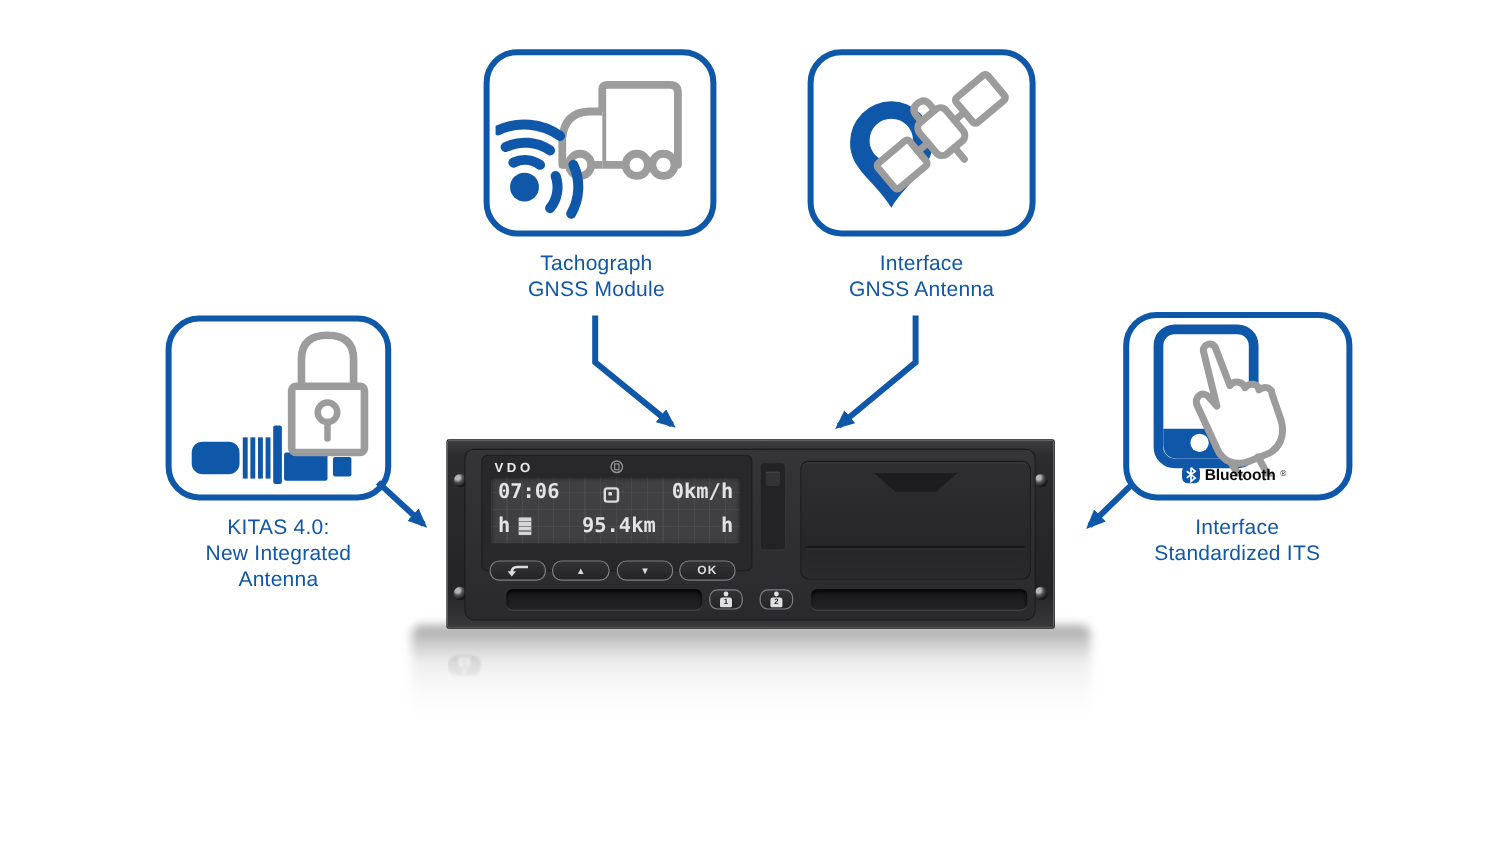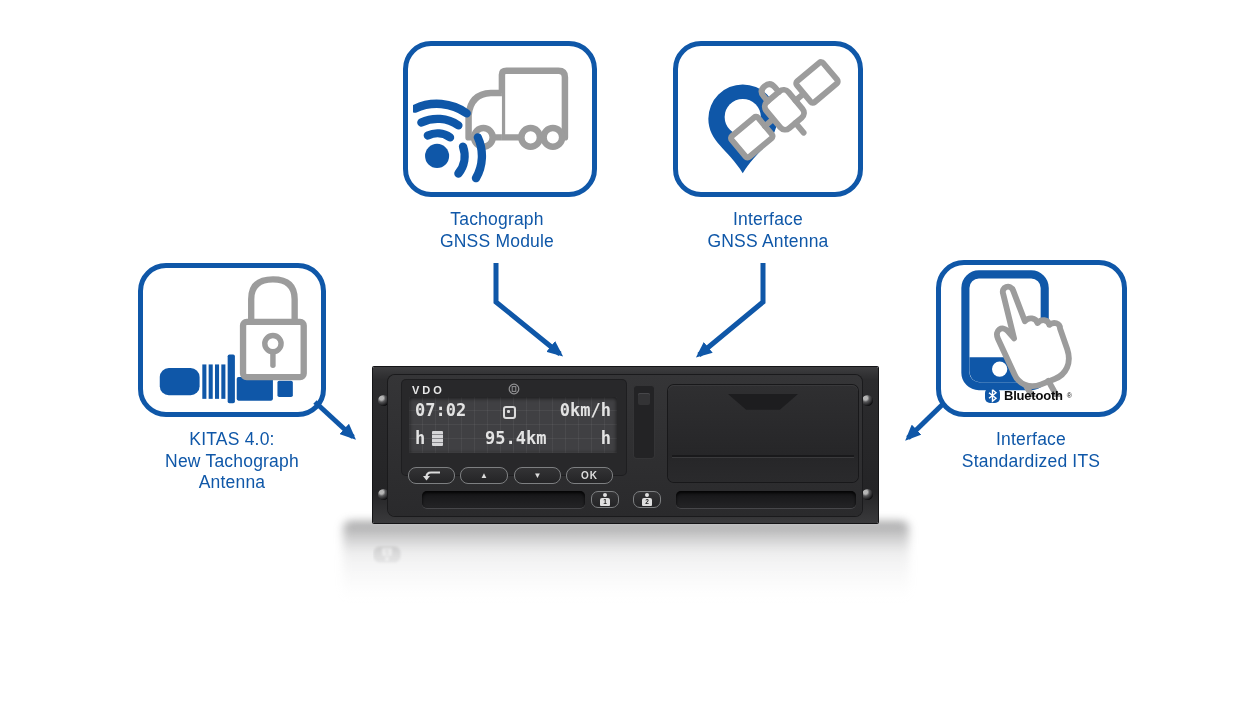--- a/index.html
+++ b/index.html
@@ -245,21 +245,21 @@
         <rect x="105" y="55" width="67" height="61" rx="4"></rect>
       </g>
       <g stroke="#9c9c9c" stroke-width="6" fill="#ffffff" stroke-linecap="round">
         <circle cx="138" cy="79" r="9"></circle>
         <line x1="138" y1="88" x2="138" y2="103"></line>
       </g>
     </svg>
   </div>
   <div class="callout-label z5" id="label-kitas">
     <div>KITAS 4.0:</div>
-    <div>New Tachograph</div>
+    <div>New Integrated</div>
     <div>Antenna</div>
   </div>
 
   <div class="callout z5" id="box-its">
     <svg width="172" height="128" viewBox="0 0 190 142" style="left:6px;top:4px;">
       <rect x="20" y="6" width="88" height="124" rx="15" fill="#ffffff" stroke="#0f57a8" stroke-width="9"></rect>
       <path d="M 24.5 98 H 103.5 V 112 Q 103.5 125.5 90 125.5 H 38 Q 24.5 125.5 24.5 112 Z" fill="#0f57a8"></path>
       <circle cx="58" cy="111" r="8.5" fill="#ffffff"></circle>
       <path d="M 62 28 C 59 20 70 16 73 24 L 86 58 C 90 53 98 54 100 60 C 104 55 112 56 113 62 C 118 58 125 60 125 66 L 133 89 C 138 104 132 117 119 122 L 104 128 C 91 133 79 128 74 116 L 56 77 C 52 68 61 62 67 69 L 74 77 Z" fill="#ffffff" stroke="#9c9c9c" stroke-width="6.5" stroke-linejoin="round"></path>
       <path d="M 112 124 L 122 142 M 88 131 L 95 142" fill="none" stroke="#9c9c9c" stroke-width="6.5" stroke-linecap="round"></path>
@@ -369,21 +369,21 @@
     <div id="panel">
 
       <div id="display-module">
         <span id="vdo-logo">VDO</span>
         <svg id="approval-icon" width="12" height="12" viewBox="0 0 12 12">
           <circle cx="6" cy="6" r="4.8" fill="none" stroke="#929294" stroke-width="1.2"></circle>
           <rect x="4.2" y="3.6" width="3.6" height="4.8" fill="none" stroke="#929294" stroke-width="1"></rect>
         </svg>
         <div id="lcd">
           <div class="lcd-row" id="lcd-row1">
-            <span class="lcd-time">07:02</span>
+            <span class="lcd-time">07:06</span>
             <i class="lcd-wheel"></i>
             <span class="lcd-speed">0km/h</span>
           </div>
           <div class="lcd-row" id="lcd-row2">
             <span class="lcd-mode1">h</span>
             <i class="lcd-card"></i>
             <span class="lcd-odo">95.4km</span>
             <span class="lcd-mode2">h</span>
           </div>
         </div>

